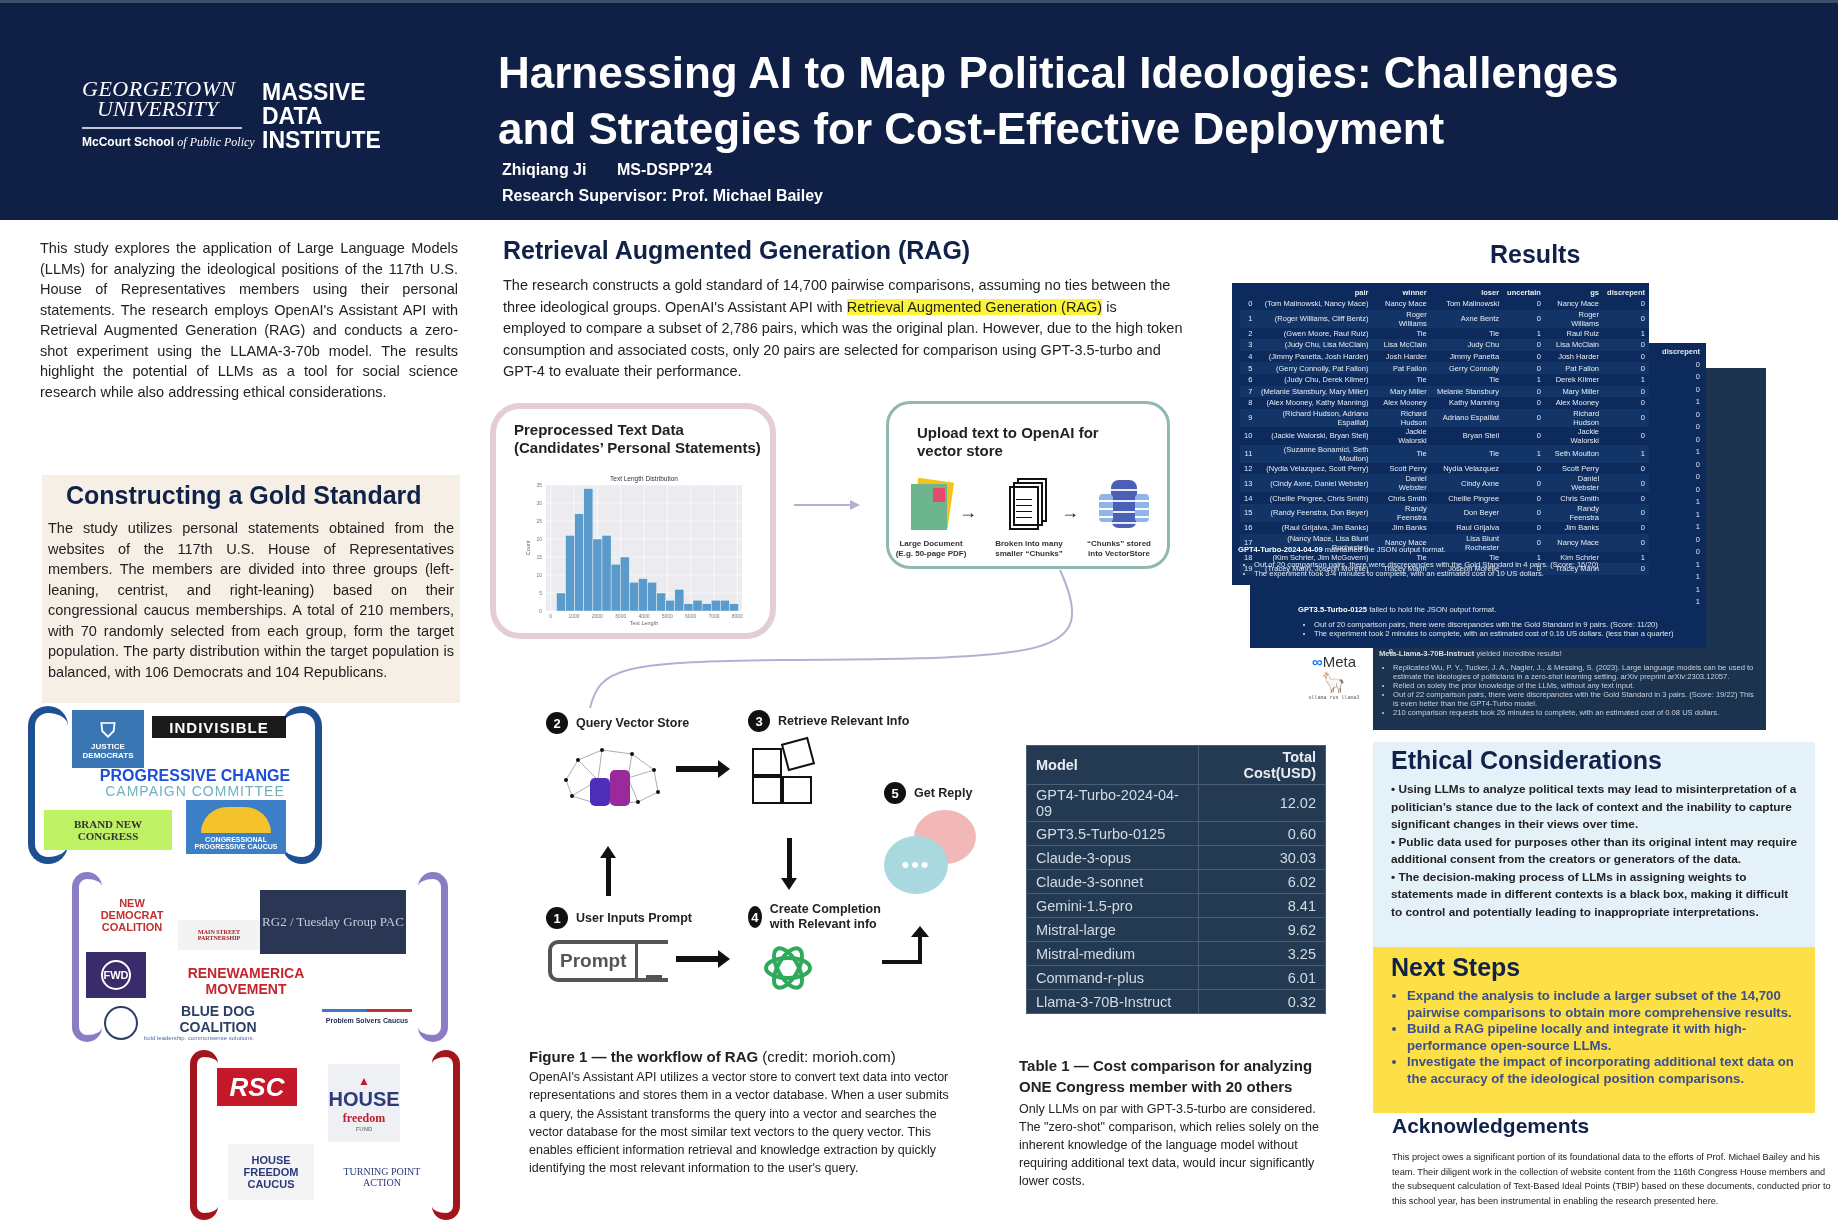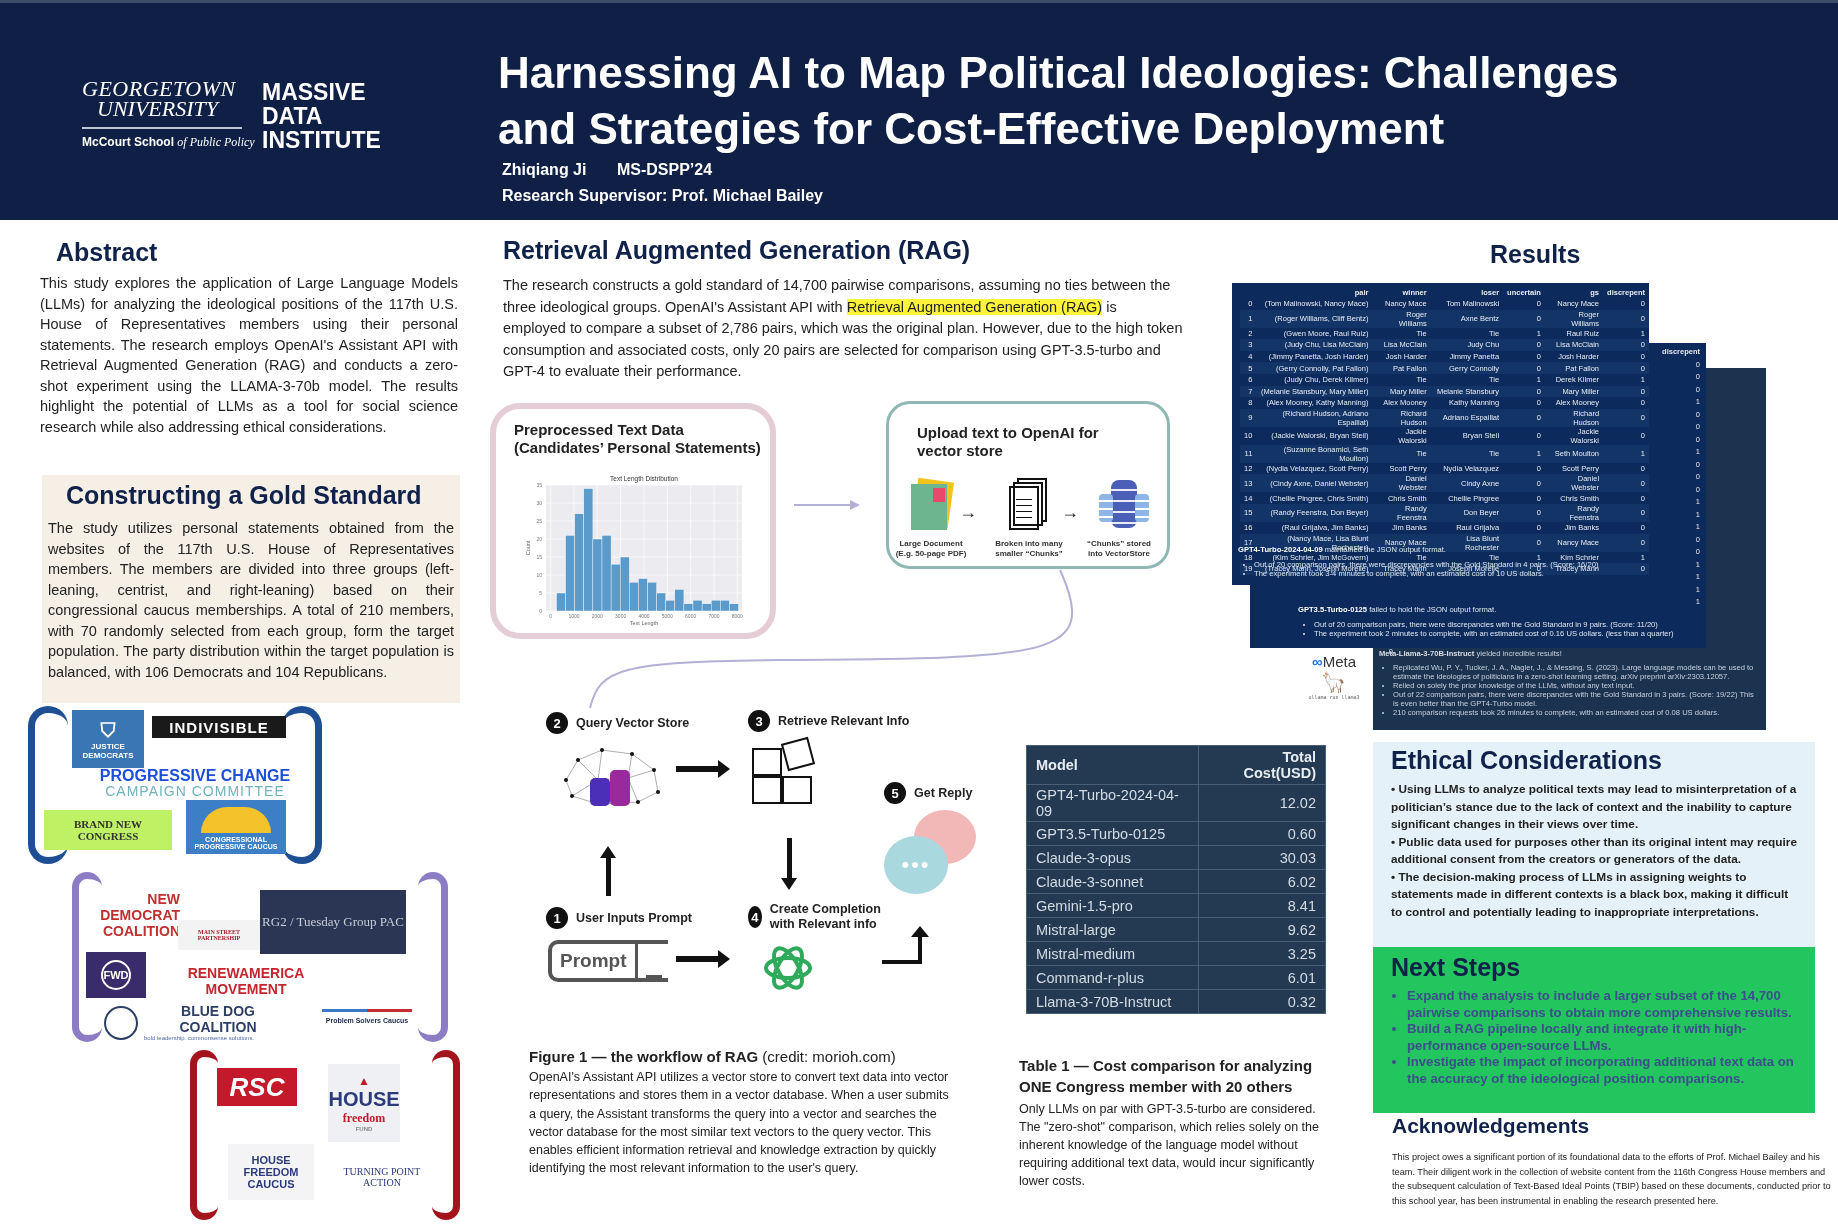--- a/index.html
+++ b/index.html
@@ -59,21 +59,21 @@
 .rtable td{text-align:right;padding:0 4px;height:11.6px}
 .rtable tr:nth-child(even) td{background:#123466}
 .rnote{font-size:7.6px;color:#e1e7ef;line-height:9.5px}
 .rnote b{color:#fff}
 .rnote ul{margin-left:16px;margin-top:5px}
 .colbox{position:absolute;font-size:7.5px;color:#e1e7ef;text-align:right}
 .colbox div{height:12.5px}
 .ethics{position:absolute;left:1373px;top:742px;width:442px;height:205px;background:#e4f1f9;padding:4px 18px}
 .ethics h2{font-size:25px;margin-bottom:6px}
 .ethics p{font-size:11.8px;font-weight:bold;line-height:17.5px}
-.next{position:absolute;left:1373px;top:947px;width:442px;height:166px;background:#22c55e;padding:6px 18px}
+.next{position:absolute;left:1373px;top:947px;width:442px;height:166px;background:#fde047;padding:6px 18px}
 .next h2{font-size:25px;margin-bottom:6px}
 .next ul{margin-left:10px;font-size:13.2px;font-weight:bold;color:#3c4f8c;line-height:16.5px}
 .next li{margin-left:6px}
 .ack{position:absolute;left:1392px;top:1114px;width:440px}
 .ack h2{font-size:21px;margin-bottom:12px}
 .ack p{font-size:9.2px;line-height:14.6px;color:#222}
 </style>
 </head>
 <body>
 
@@ -94,21 +94,20 @@
     <div>and Strategies for Cost-Effective Deployment</div>
   </div>
   <div class="author">
     <span>Zhiqiang Ji</span>
     <span>MS-DSPP’24</span>
   </div>
   <div class="supervisor">Research Supervisor: Prof. Michael Bailey</div>
 </div>
 
 <div class="abstract">
-  <h2 class="sec">Abstract</h2>
   <p>This study explores the application of Large Language Models (LLMs) for analyzing the ideological positions of the 117th U.S. House of Representatives members using their personal statements. The research employs OpenAI's Assistant API with Retrieval Augmented Generation (RAG) and conducts a zero-shot experiment using the LLAMA-3-70b model. The results highlight the potential of LLMs as a tool for social science research while also addressing ethical considerations.</p>
 </div>
 
 <div class="gold">
   <h2 class="sec">Constructing a Gold Standard</h2>
   <p>The study utilizes personal statements obtained from the websites of the 117th U.S. House of Representatives members. The members are divided into three groups (left-leaning, centrist, and right-leaning) based on their congressional caucus memberships. A total of 210 members, with 70 randomly selected from each group, form the target population. The party distribution within the target population is balanced, with 106 Democrats and 104 Republicans.</p>
 </div>
 
 <div>
 
@@ -122,21 +121,21 @@
   <div class="logo" style="left:90px;top:768px;width:210px;height:16px;color:#1d4ed8;font-size:16px">PROGRESSIVE CHANGE</div>
   <div class="logo" style="left:90px;top:784px;width:210px;height:14px;color:#6fb3bd;font-size:14px;font-weight:normal;letter-spacing:1px">CAMPAIGN COMMITTEE</div>
   <div class="logo" style="left:44px;top:810px;width:128px;height:40px;background:#bef264;color:#333;font-size:11px;font-family:'Liberation Serif',serif">BRAND NEW CONGRESS</div>
   <div class="logo" style="left:186px;top:800px;width:100px;height:54px;background:#3d7fc6;color:#fff;font-size:7px;flex-direction:column;justify-content:flex-end;padding-bottom:4px">
       <div style="width:70px;height:26px;border-radius:35px 35px 0 0;background:#f4c22a;margin-bottom:3px"></div>
       <span>CONGRESSIONAL PROGRESSIVE CAUCUS</span>
     </div>
 
   <div class="bracket br-left" style="left:72px;top:872px;width:30px;height:170px;border-color:#8c7cc4"></div>
   <div class="bracket br-right" style="left:418px;top:872px;width:30px;height:170px;border-color:#8c7cc4"></div>
-  <div class="logo" style="left:100px;top:898px;width:80px;height:34px;color:#c03030;font-size:14px;text-align:right;justify-content:flex-start">NEW DEMOCRAT COALITION</div>
+  <div class="logo" style="left:92px;top:898px;width:80px;height:34px;color:#c03030;font-size:11px;text-align:center;justify-content:flex-start">NEW DEMOCRAT COALITION</div>
   <div class="logo" style="left:178px;top:920px;width:82px;height:30px;background:#f3f3f3;color:#a02028;font-size:6px;font-family:'Liberation Serif',serif">MAIN STREET PARTNERSHIP</div>
   <div class="logo" style="left:260px;top:890px;width:146px;height:64px;background:#2a3654;color:#c8cdd8;font-size:13px;font-weight:normal;font-family:'Liberation Serif',serif">RG2 / Tuesday Group PAC</div>
   <div class="logo" style="left:86px;top:952px;width:60px;height:46px;background:#3a2c6a;color:#fff;font-size:11px">
       <span style="border:2px solid #fff;border-radius:50%;width:30px;height:30px;display:flex;align-items:center;justify-content:center">FWD</span>
     </div>
   <div class="logo" style="left:176px;top:966px;width:140px;height:30px;color:#c4252f;font-size:17px;flex-direction:column">
       <span style="font-size:14px">RENEWAMERICA MOVEMENT</span>
     </div>
   <div class="logo" style="left:102px;top:1004px;width:190px;height:36px;color:#2c3e64;font-size:14px;flex-direction:column;align-items:flex-start;padding-left:42px">
       <span>BLUE DOG COALITION</span>

